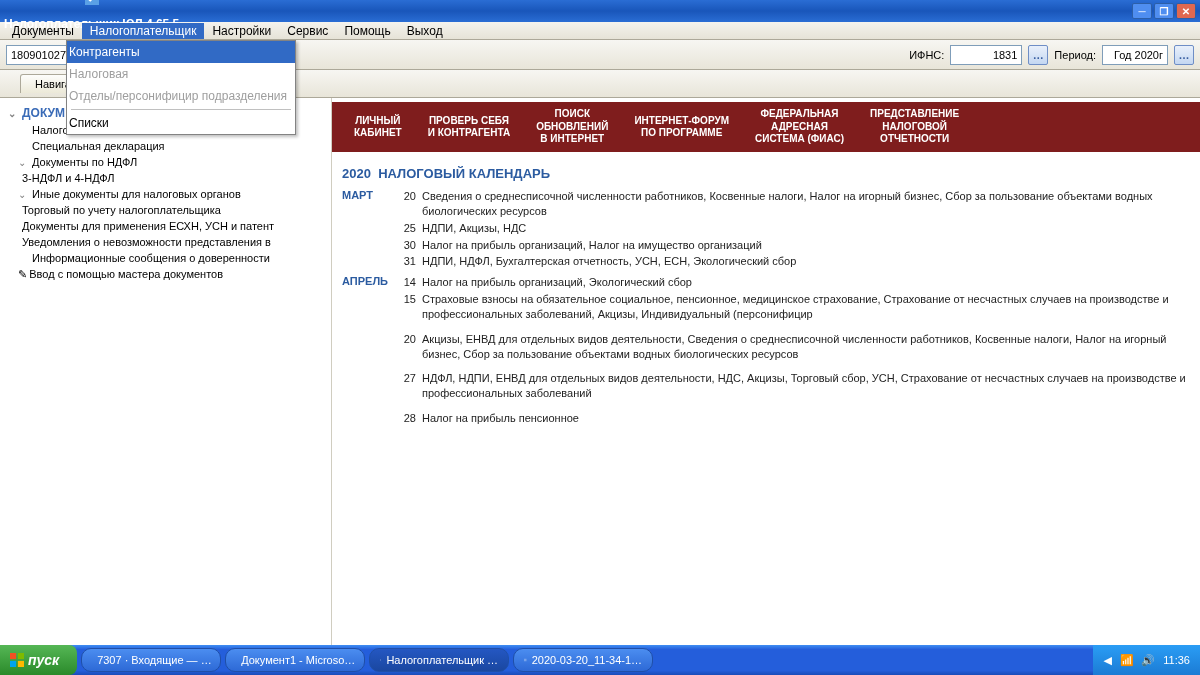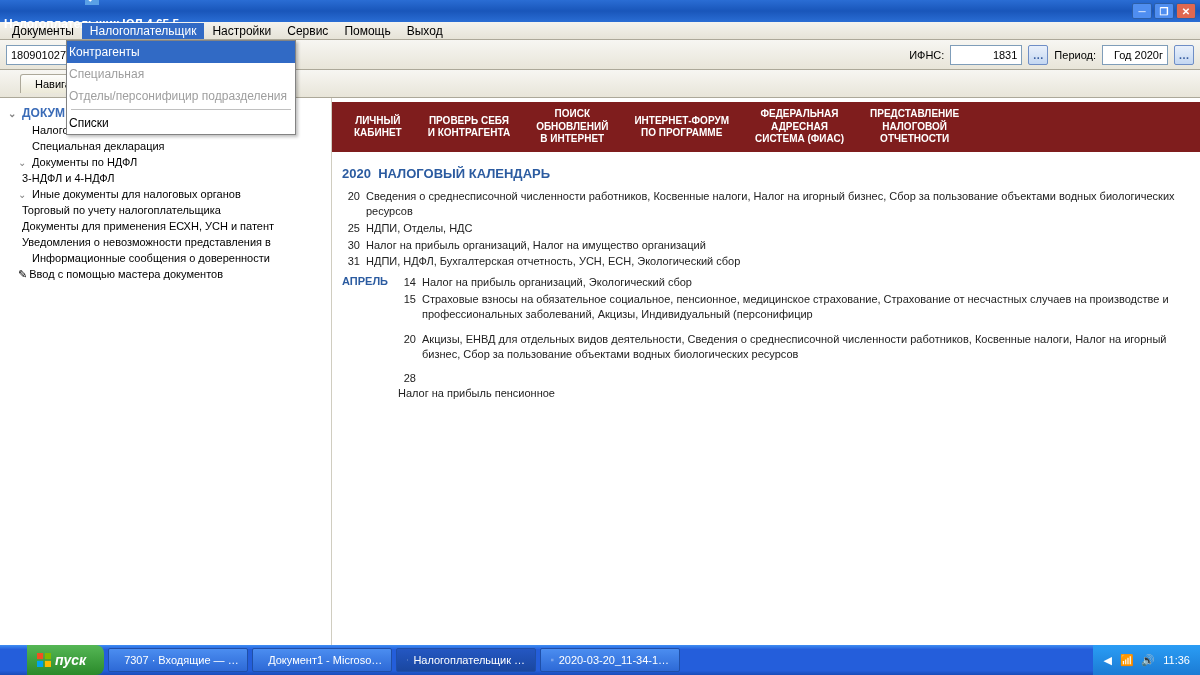--- a/index.html
+++ b/index.html
@@ -107,30 +107,30 @@
     z-index:100;
   }
   .dropdown .ditem{padding:4px 2px;font-size:12px;}
   .dropdown .ditem.sel{background:#316ac5;color:#fff;}
   .dropdown .ditem.disabled{color:#9e9e9e;}
   .dropdown hr{border:none;border-top:1px solid #c0c0c0;margin:2px 4px;}
   
   .taskbar{
     position:absolute;bottom:0;left:0;right:0;height:30px;
     background:linear-gradient(to bottom,#3f8ef3 0%,#245edb 15%,#245edb 85%,#1a4cb8 100%);
-    display:flex;align-items:center;color:#fff;font-size:11px;padding-left:27px;
+    display:flex;align-items:center;color:#fff;font-size:11px;
   }
   .start{
     height:30px;padding:0 18px 0 10px;
     background:linear-gradient(to bottom,#55b755,#2a8a2a);
     font-style:italic;font-weight:bold;font-size:14px;
     display:flex;align-items:center;border-radius:0 8px 8px 0;
   }
   .tbtn{height:24px;margin-left:4px;padding:0 10px;display:flex;align-items:center;gap:5px;
-    background:linear-gradient(#4b8df0,#2d69d6);border:1px solid #1f4fa8;border-radius:2px;
+    background:linear-gradient(#4b8df0,#2d69d6);border:1px solid #1f4fa8;border-radius:10px;
     max-width:140px;overflow:hidden;white-space:nowrap;}
   .tbtn.active{background:linear-gradient(#2457c2,#1a47a0);}
   .tray{margin-left:auto;height:30px;background:linear-gradient(#2a9df5,#1b7bd4);
     display:flex;align-items:center;padding:0 10px;gap:8px;}
   .iconsvg{width:14px;height:14px;}
 </style>
 </head>
 <body>
 
 <div class="titlebar">
@@ -209,28 +209,29 @@
         <div class="nitem">ПОИСК<br>ОБНОВЛЕНИЙ<br>В ИНТЕРНЕТ</div>
         <div class="nitem">ИНТЕРНЕТ-ФОРУМ<br>ПО ПРОГРАММЕ</div>
         <div class="nitem">ФЕДЕРАЛЬНАЯ<br>АДРЕСНАЯ<br>СИСТЕМА (ФИАС)</div>
         <div class="nitem">ПРЕДСТАВЛЕНИЕ<br>НАЛОГОВОЙ<br>ОТЧЕТНОСТИ</div>
       </div>
     <div class="cal-title">
       <span class="yr">2020</span>&nbsp;&nbsp;<span>НАЛОГОВЫЙ КАЛЕНДАРЬ</span>
     </div>
     <div id="calendar">
         <div class="cal-row">
+          <div class="cal-month">МАРТ</div>
           <div class="cal-days">
             <div class="cal-line">
               <div class="cal-day">20</div>
               <div class="cal-txt">Сведения о среднесписочной численности работников, Косвенные налоги, Налог на игорный бизнес, Сбор за пользование объектами водных биологических ресурсов</div>
             </div>
             <div class="cal-line">
               <div class="cal-day">25</div>
-              <div class="cal-txt">НДПИ, Отделы, НДС</div>
+              <div class="cal-txt">НДПИ, Акцизы, НДС</div>
             </div>
             <div class="cal-line">
               <div class="cal-day">30</div>
               <div class="cal-txt">Налог на прибыль организаций, Налог на имущество организаций</div>
             </div>
             <div class="cal-line">
               <div class="cal-day">31</div>
               <div class="cal-txt">НДПИ, НДФЛ, Бухгалтерская отчетность, УСН, ЕСН, Экологический сбор</div>
             </div>
           </div>
@@ -243,33 +244,37 @@
               <div class="cal-txt">Налог на прибыль организаций, Экологический сбор</div>
             </div>
             <div class="cal-line">
               <div class="cal-day">15</div>
               <div class="cal-txt">Страховые взносы на обязательное социальное, пенсионное, медицинское страхование, Страхование от несчастных случаев на производстве и профессиональных заболеваний, Акцизы, Индивидуальный (персонифицир</div>
             </div>
             <div class="cal-line" style="margin-top: 10px;">
               <div class="cal-day">20</div>
               <div class="cal-txt">Акцизы, ЕНВД для отдельных видов деятельности, Сведения о среднесписочной численности работников, Косвенные налоги, Налог на игорный бизнес, Сбор за пользование объектами водных биологических ресурсов</div>
             </div>
-            <div class="cal-line" style="margin-top: 10px; flex-direction: column;">
+            <div class="cal-line" style="margin-top: 10px;">
+              <div class="cal-day">27</div>
+              <div class="cal-txt">НДФЛ, НДПИ, ЕНВД для отдельных видов деятельности, НДС, Акцизы, Торговый сбор, УСН, Страхование от несчастных случаев на производстве и профессиональных заболеваний</div>
+            </div>
+            <div class="cal-line" style="margin-top: 10px;">
               <div class="cal-day">28</div>
               <div class="cal-txt">Налог на прибыль пенсионное</div>
             </div>
           </div>
         </div>
       </div>
   </div>
 </div>
 
 <div class="dropdown" id="dropdown">
     <div class="ditem sel">Контрагенты</div>
-    <div class="ditem disabled">Специальная</div>
+    <div class="ditem disabled">Налоговая</div>
     <div class="ditem disabled">Отделы/персонифицир подразделения</div>
     <hr>
     <div class="ditem">Списки</div>
   </div>
 
 <div class="taskbar">
   <div class="start">
     <svg class="iconsvg" viewBox="0 0 16 16">
         <rect width="7" height="7" x="0" y="0" fill="#f25022"></rect>
         <rect width="7" height="7" x="9" y="0" fill="#7fba00"></rect>

